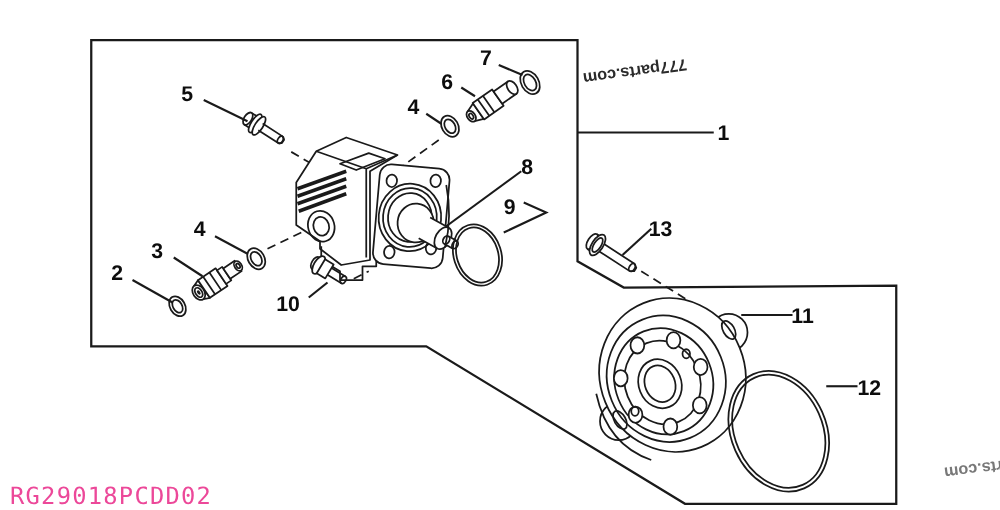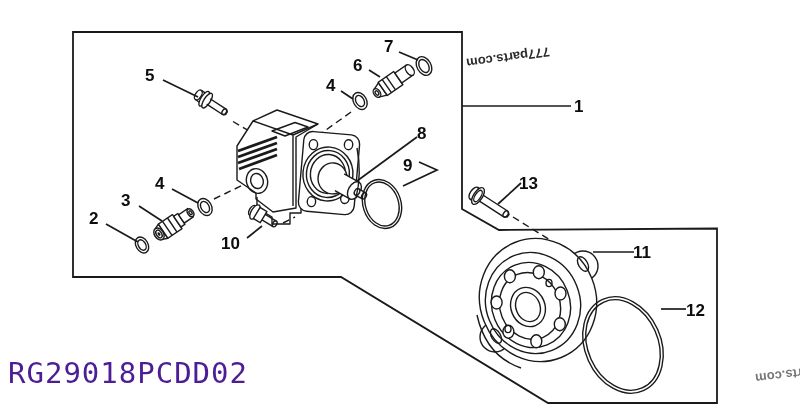--- a/index.html
+++ b/index.html
@@ -11,23 +11,23 @@
   #stage{position:absolute;left:0;top:0;width:800px;height:408px;}
   svg{position:absolute;left:0;top:0;}
   .p   {fill:#ffffff;stroke:#1a1a1a;stroke-width:1.4;stroke-linejoin:round;}
   .pn  {fill:none;stroke:#1a1a1a;stroke-width:1.4;stroke-linejoin:round;}
   .box {fill:none;stroke:#1a1a1a;stroke-width:1.8;stroke-linejoin:miter;}
   .lead{fill:none;stroke:#1a1a1a;stroke-width:1.7;}
   .dash{fill:none;stroke:#1a1a1a;stroke-width:1.4;stroke-dasharray:7 4.5;}
   .hatch{stroke:#1a1a1a;stroke-width:2.8;}
   .callout{font:900 17px "Liberation Sans",sans-serif;fill:#0d0d0d;}
   .code{
-    position:absolute;left:8px;top:356px;
+    position:absolute;left:8px;top:386px;
     font-family:"DejaVu Sans Mono","Liberation Mono",monospace;
-    font-size:29px;font-weight:400;letter-spacing:1px;color:#4c1d95;
+    font-size:19px;font-weight:400;letter-spacing:1px;color:#ec4899;
     white-space:nowrap;
   }
   .wm{
     position:absolute;white-space:nowrap;text-align:center;
     font-family:"Liberation Sans",sans-serif;
   }
   .wm-top{
     left:452px;top:50px;width:112px;font-size:13px;font-weight:600;
     color:#2b2b2b;transform:rotate(172deg);
   }

